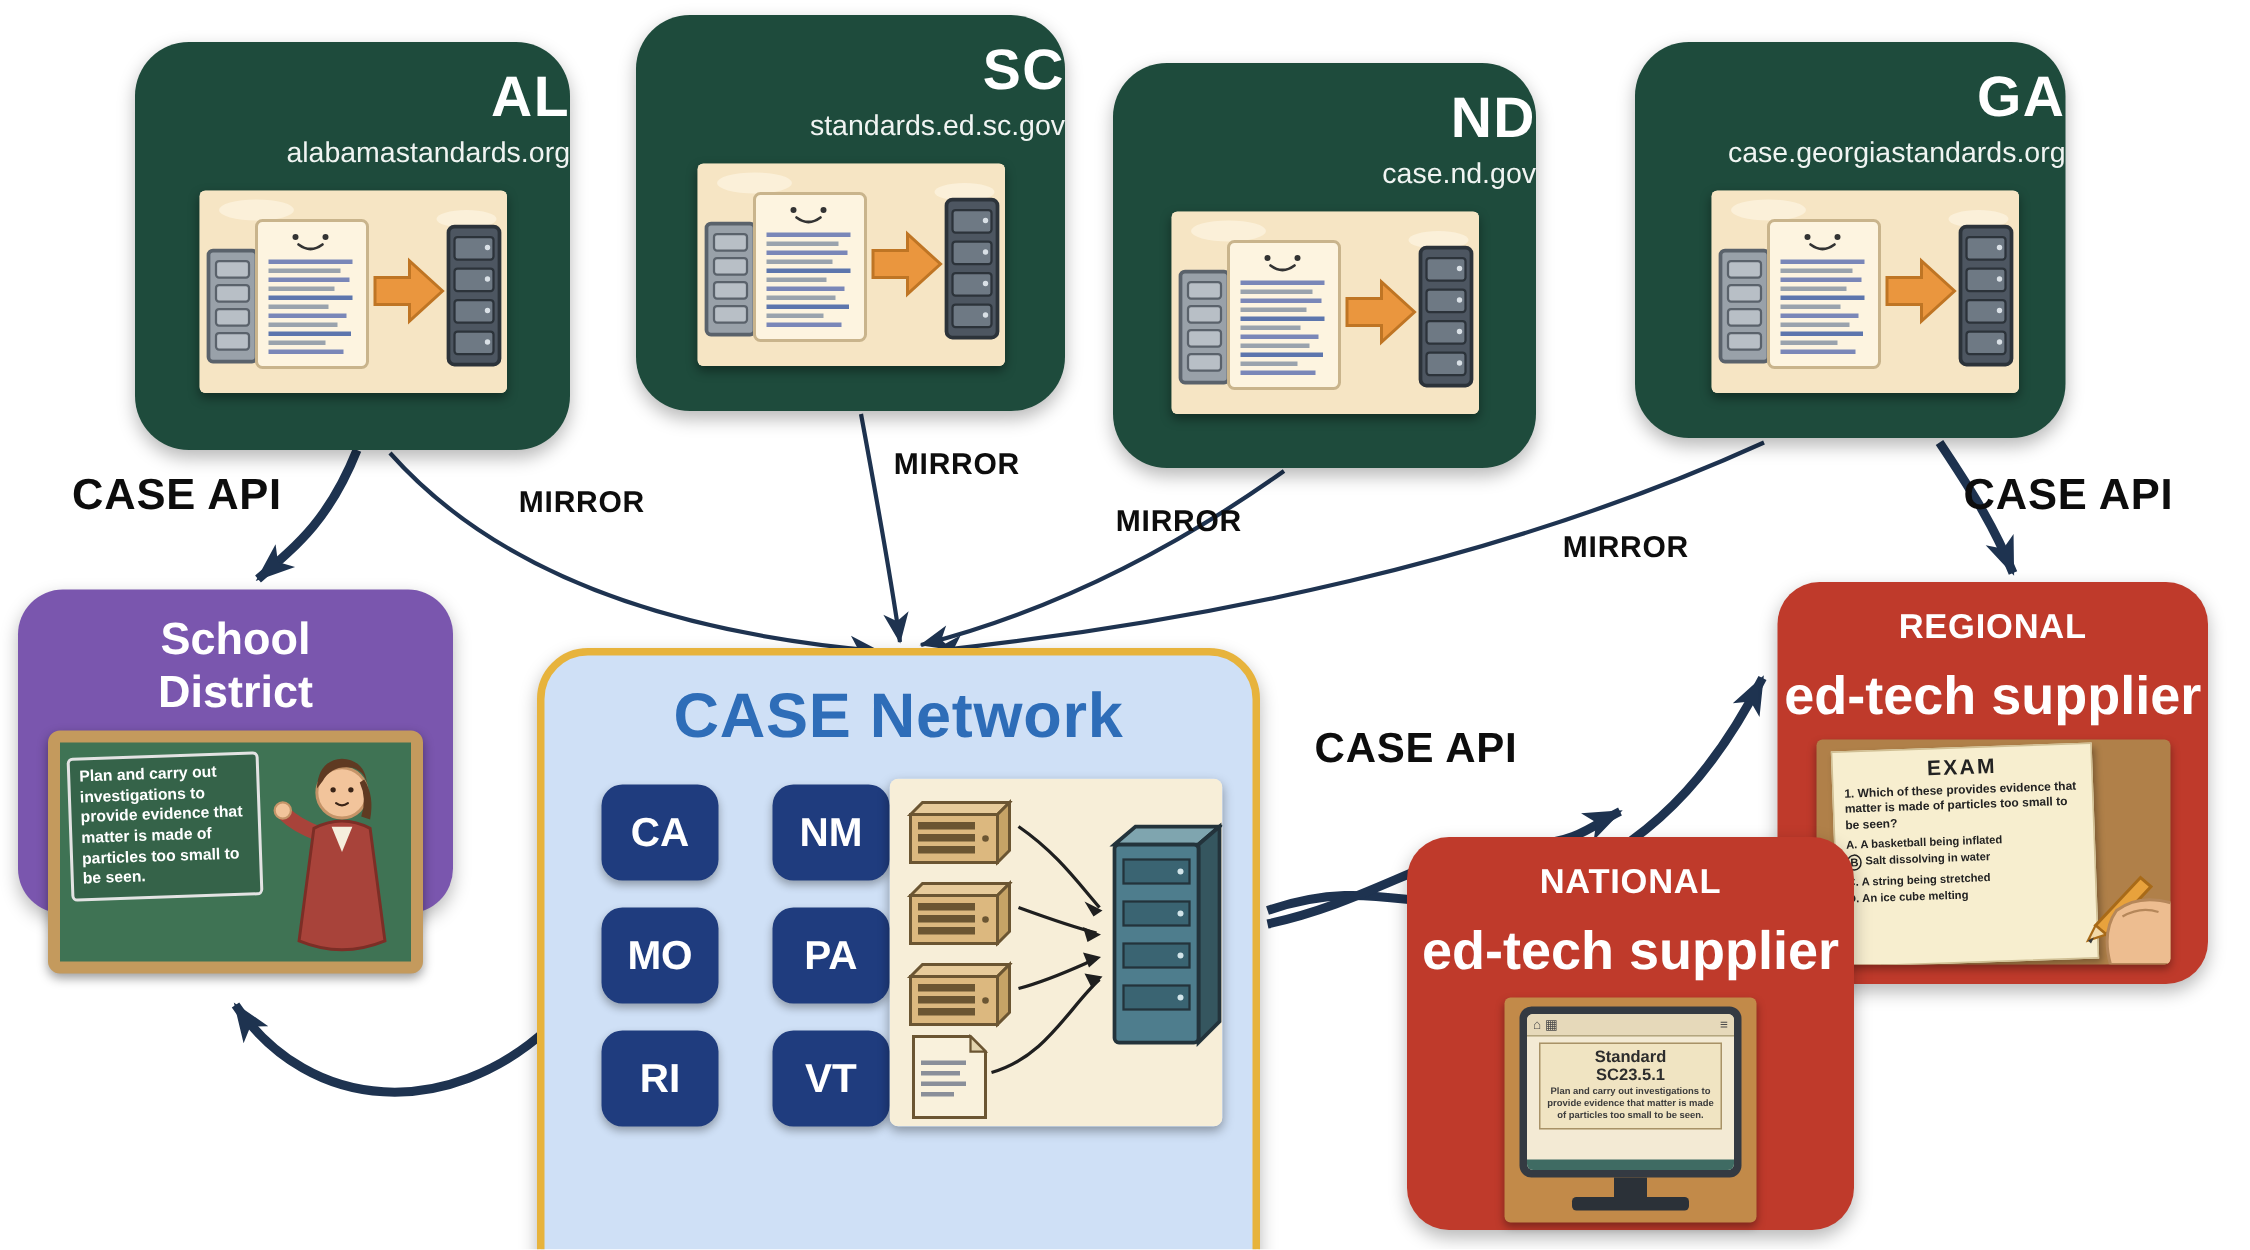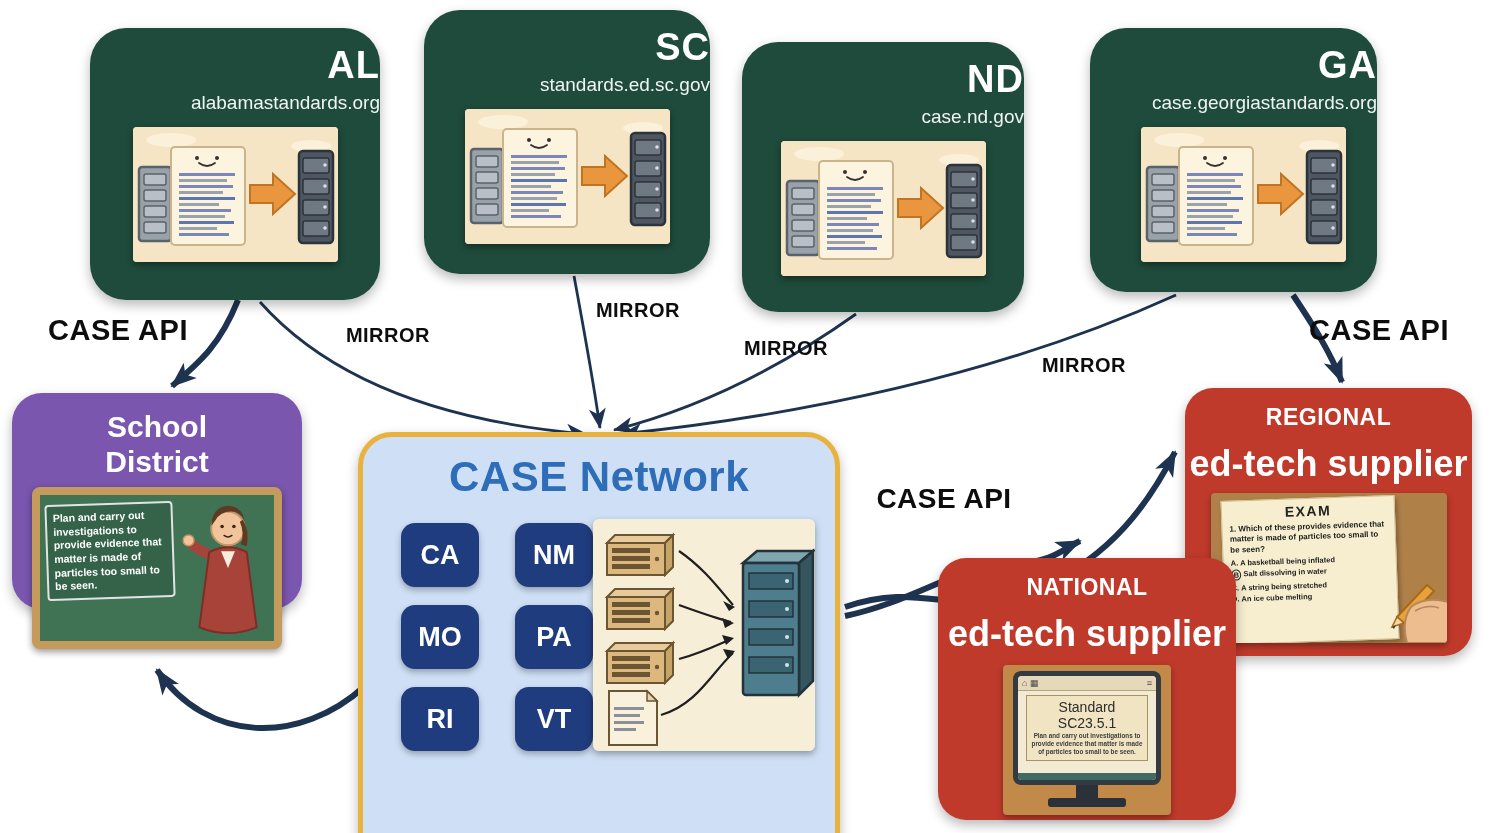--- a/index.html
+++ b/index.html
@@ -48,21 +48,21 @@
   .supplier-box .sub { font-size:36px; font-weight:700; margin-top:12px; }
   #box-regional { left:1185px; top:388px; width:287px; height:268px; }
   #box-national { left:938px;  top:558px; width:298px; height:262px; }
 
   
   .monitor-scene { position:relative; width:168px; height:150px; margin:10px auto 0; background:#c28a49; border-radius:4px; box-shadow:0 3px 6px rgba(0,0,0,.35); }
   .monitor { position:absolute; left:10px; top:6px; width:148px; height:114px; background:#343a42; border-radius:8px; padding:5px; }
   .screen { position:relative; width:100%; height:100%; background:#f3ead4; border-radius:4px; overflow:hidden; }
   .browser-bar { height:15px; background:#e6d9ba; border-bottom:1px solid #b3a67f; display:flex; justify-content:space-between; align-items:center; padding:0 4px; font-size:9px; color:#4a4a4a; }
   .screen-card { margin:4px 8px 0; background:#f0e4c2; border:1px solid #a89267; padding:3px 4px; text-align:center; color:#2d2d2d; }
-  .sc-head,.sc-code { font-size:14px; font-weight:normal; }
+  .sc-head,.sc-code { font-size:11px; font-weight:bold; }
   .sc-body { font-size:6.3px; line-height:1.3; margin-top:1px; font-weight:bold; color:#3c3c3c; }
   .screen-strip { position:absolute; bottom:0; left:0; right:0; height:7px; background:#3f6b63; }
   .monitor-neck { position:absolute; left:50%; transform:translateX(-50%); top:120px; width:22px; height:13px; background:#2b3138; }
   .monitor-base { position:absolute; left:50%; transform:translateX(-50%); top:133px; width:78px; height:9px; background:#2b3138; border-radius:3px; }
 
   
   .exam-scene { position:relative; width:236px; height:150px; margin:8px auto 0; background:#b08049; border-radius:4px; overflow:hidden; box-shadow:0 3px 6px rgba(0,0,0,.35); }
   .exam-paper { position:absolute; left:12px; top:5px; width:174px; height:144px; background:#f7eecf; border:1px solid #d0bf94; transform:rotate(-2deg); padding:4px 7px; color:#222; text-align:left; box-shadow:2px 3px 5px rgba(0,0,0,.3); }
   .exam-title { text-align:center; font-weight:bold; font-size:14px; letter-spacing:1.5px; }
   .exam-q { font-size:8px; font-weight:bold; line-height:1.3; margin-top:3px; }

